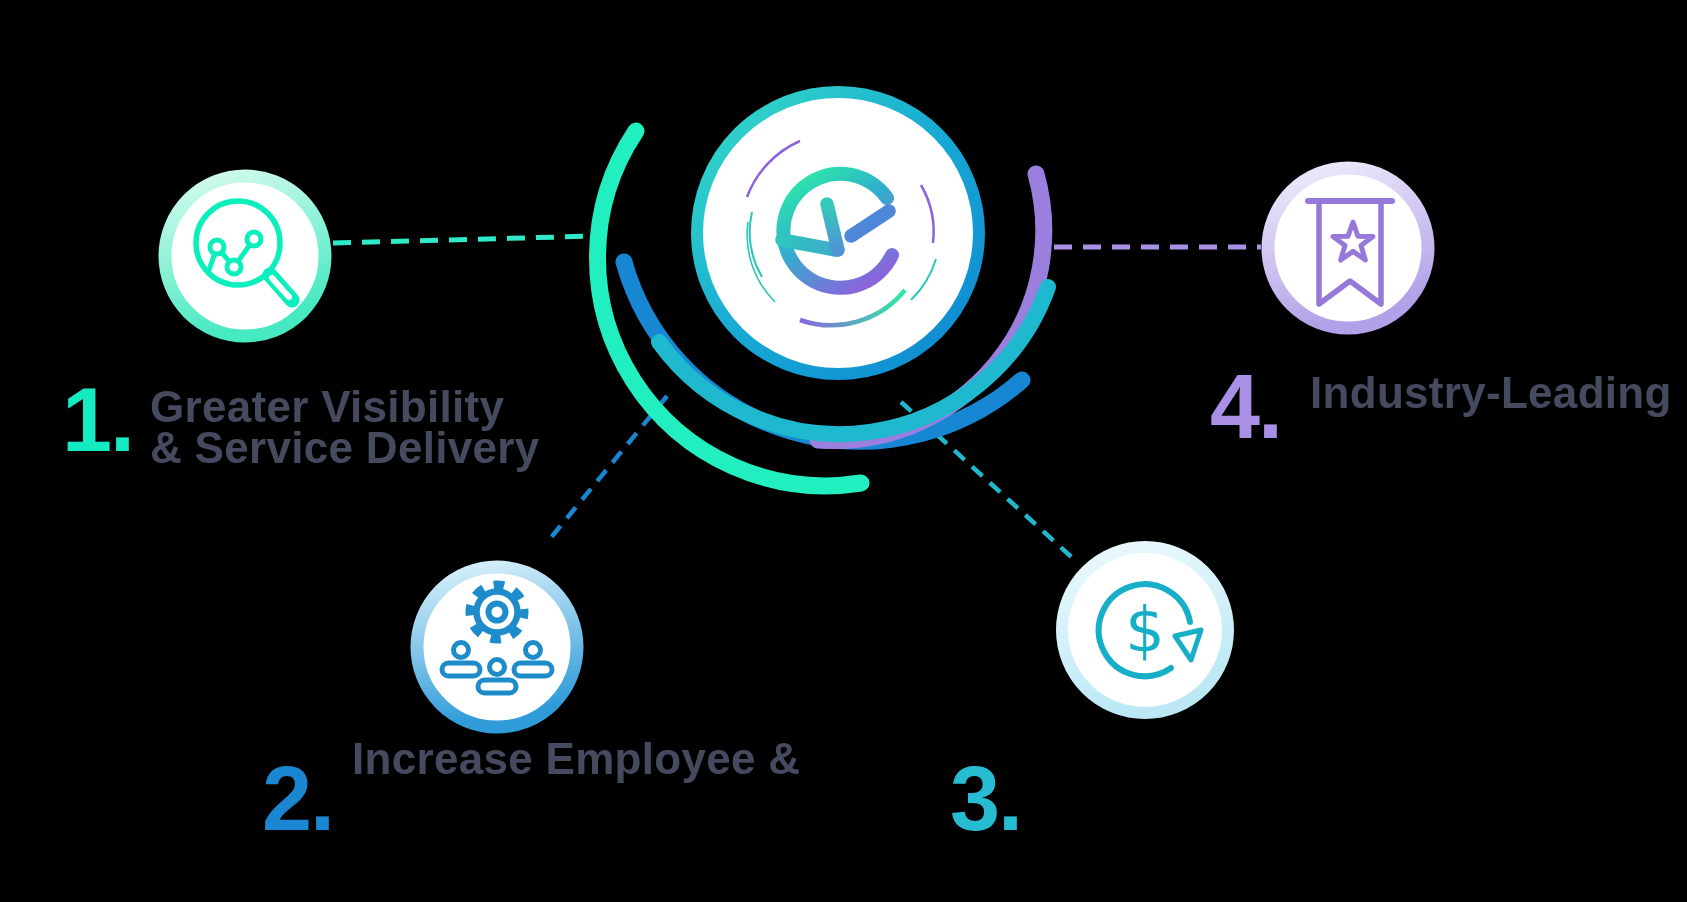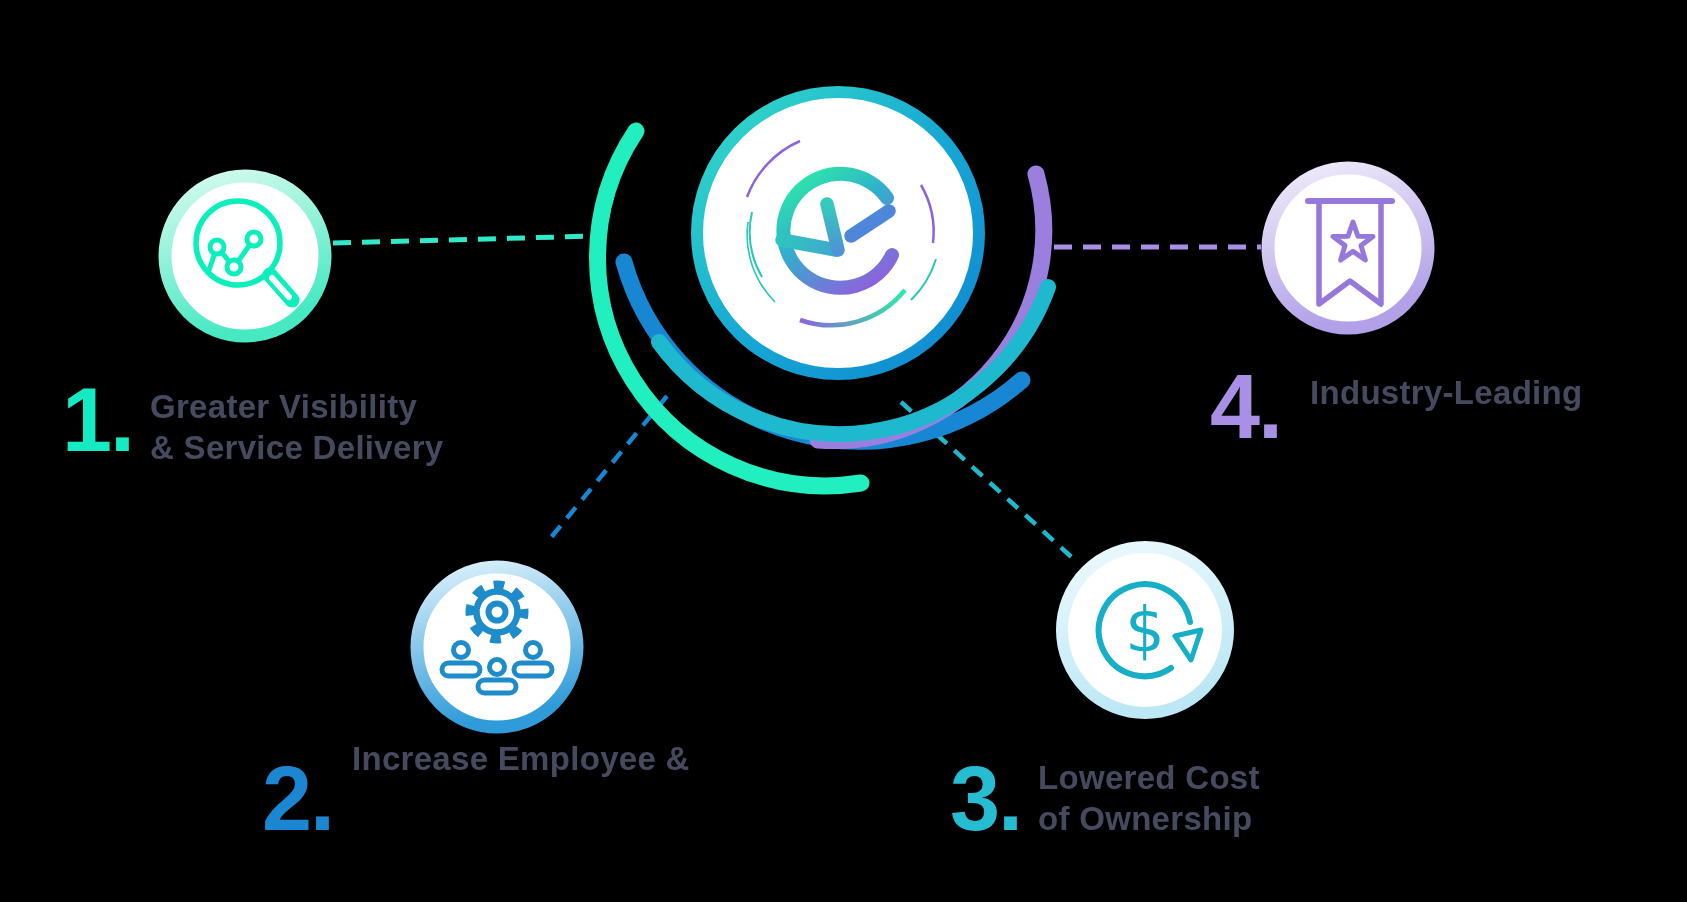--- a/index.html
+++ b/index.html
@@ -10,21 +10,21 @@
   .stage svg{position:absolute;left:0;top:0;}
   .num{
     position:absolute;font-weight:bold;font-size:90px;line-height:1;
     letter-spacing:-2px;white-space:nowrap;
   }
   .num-1{color:#15EBC2;left:62px;top:375px;}
   .num-2{color:#1B87D2;left:262px;top:754px;}
   .num-3{color:#26BCD2;left:950px;top:754px;}
   .num-4{color:#A98FE5;left:1210px;top:362px;}
   .lbl{
-    position:absolute;font-weight:bold;font-size:33px;line-height:41px;
+    position:absolute;font-weight:bold;font-size:44px;line-height:41px;
     color:#464A5E;letter-spacing:.3px;white-space:nowrap;
   }
   .lbl-1{left:150px;top:386px;}
   .lbl-2{left:352px;top:738px;}
   .lbl-3{left:1038px;top:757px;}
   .lbl-4{left:1310px;top:372px;text-align:center;}
 </style>
 </head>
 <body>
 
@@ -163,23 +163,19 @@
     <div>Greater Visibility</div>
     <div>&amp; Service Delivery</div>
   </div>
 
   <div class="num num-2">2.</div>
   <div class="lbl lbl-2">
     <div>Increase Employee &amp;</div>
   </div>
 
   <div class="num num-3">3.</div>
-  <div class="lbl lbl-3">
-    <div>Lowered Cost</div>
-    <div>of Ownership</div>
-  </div>
 
   <div class="num num-4">4.</div>
   <div class="lbl lbl-4">
     <div>Industry-Leading</div>
   </div>
 
 </div>
 
 </body></html>

